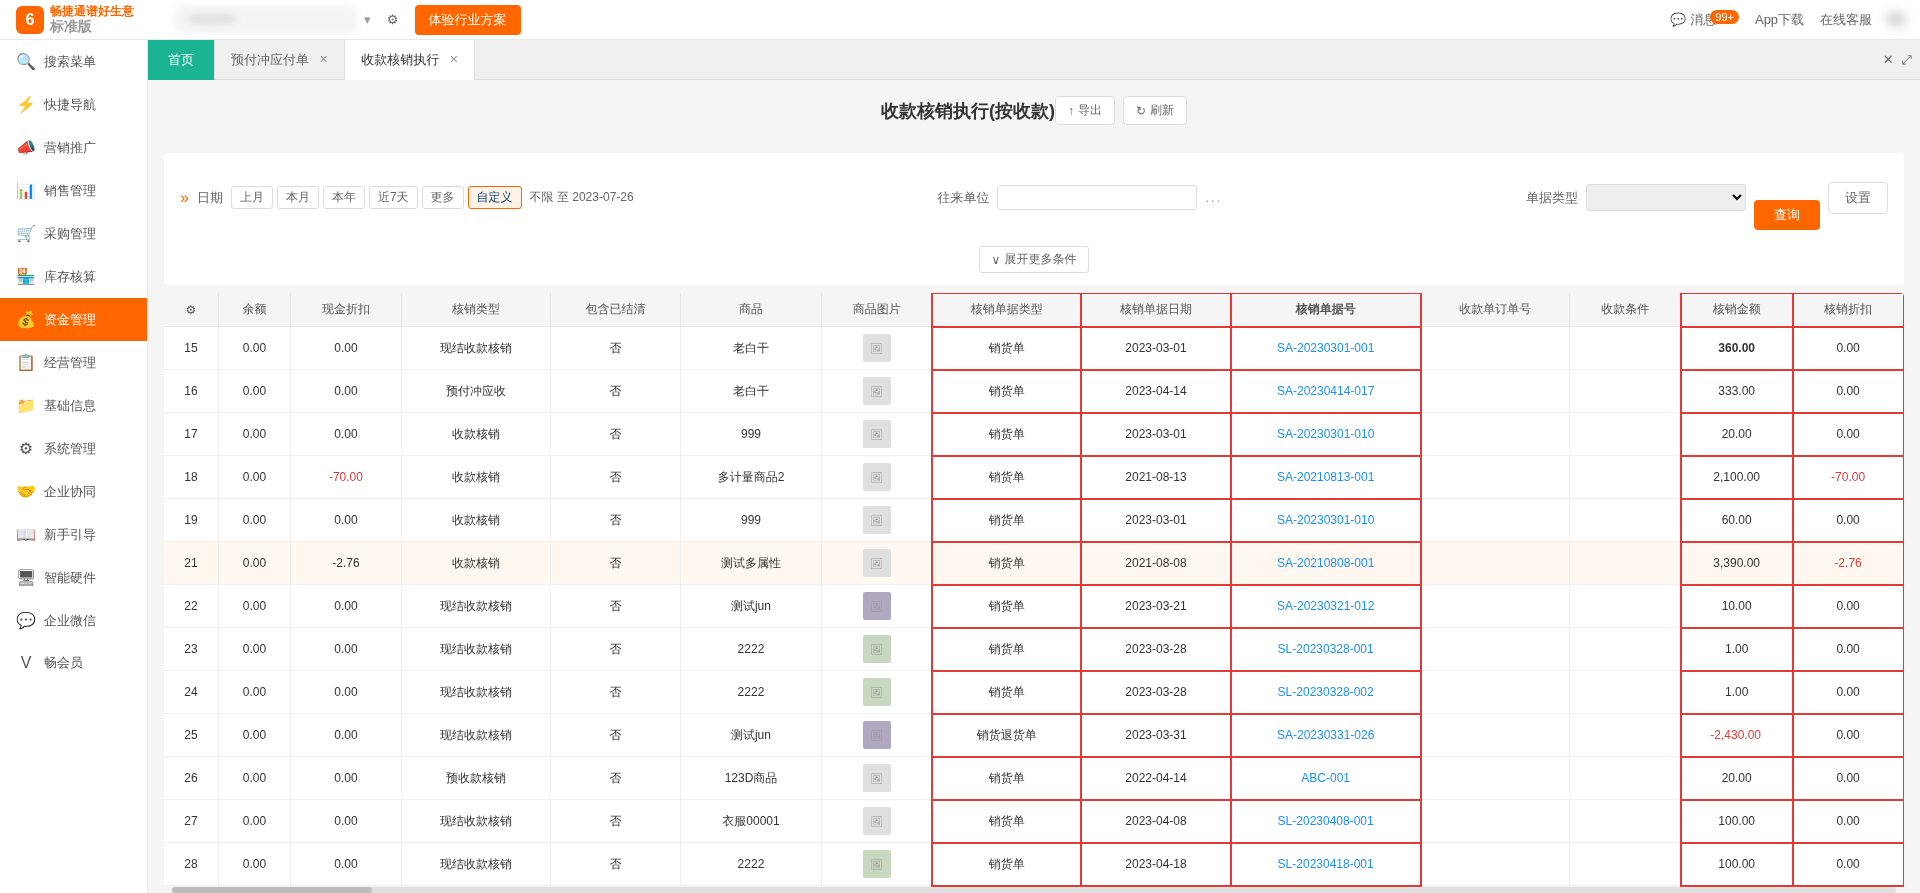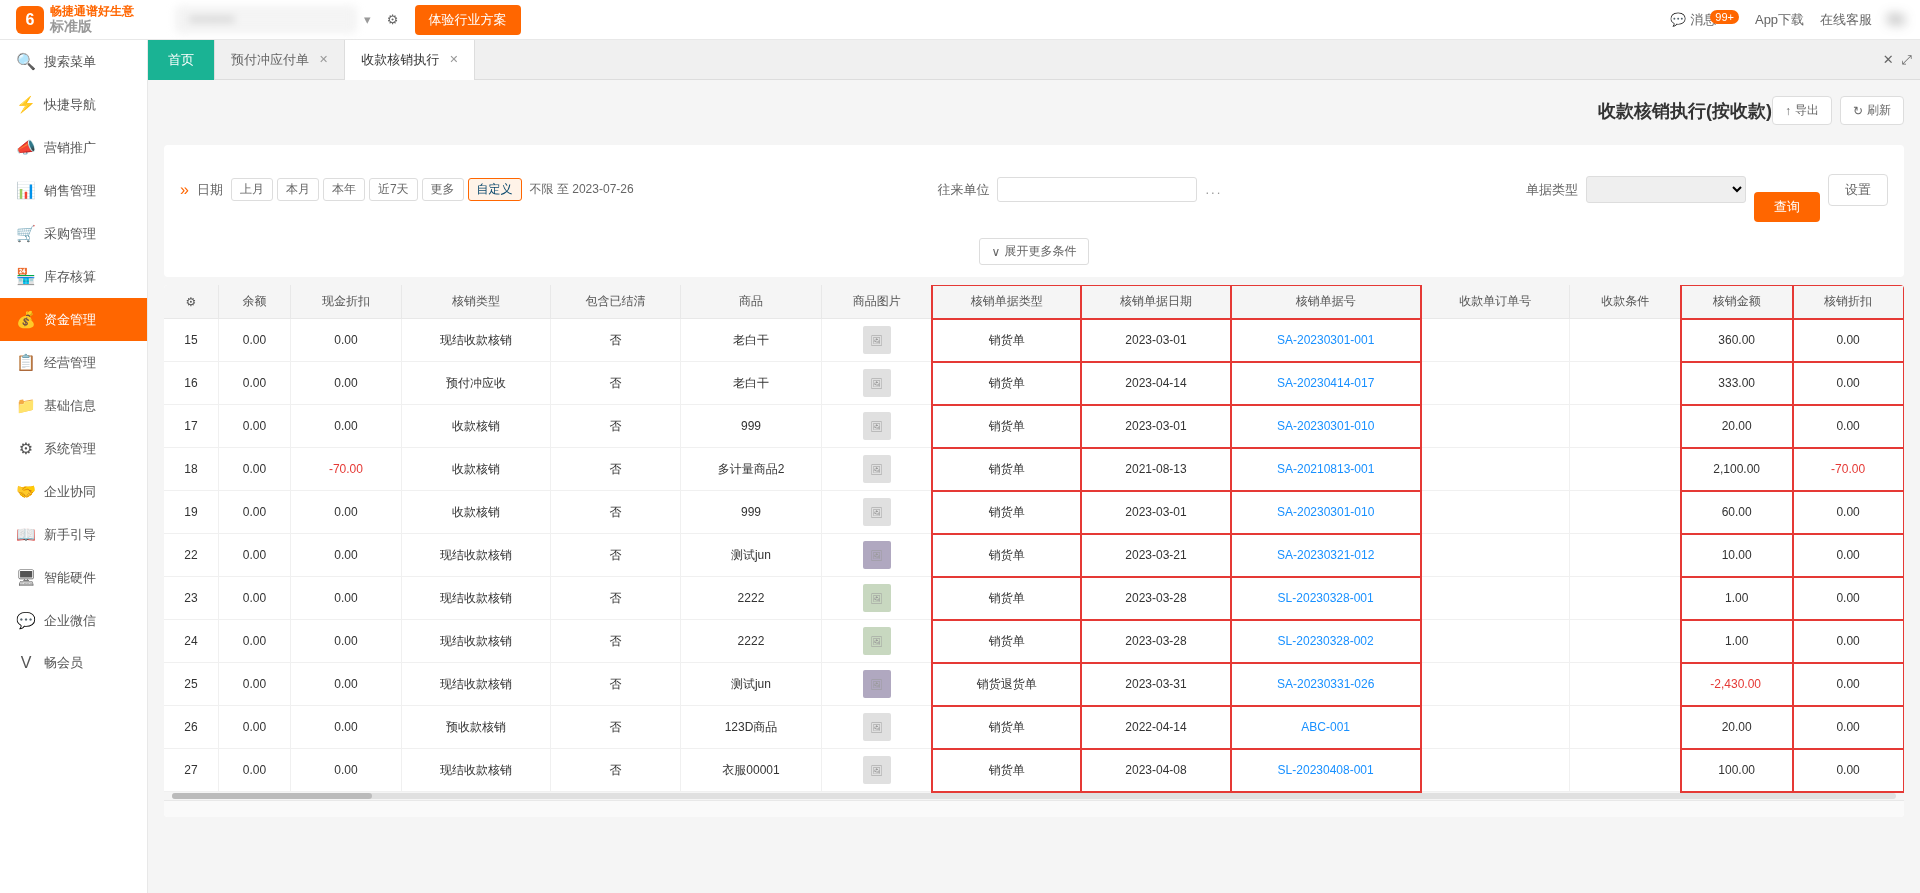--- a/index.html
+++ b/index.html
@@ -34,21 +34,21 @@
     
     .tab-bar { height: 40px; background: #f0f0f0; display: flex; align-items: center; border-bottom: 1px solid #ddd; padding-left: 0; }
     .tab { display: flex; align-items: center; gap: 6px; padding: 0 16px; height: 40px; cursor: pointer; font-size: 13px; color: #666; border-right: 1px solid #ddd; position: relative; }
     .tab.active { background: #fff; color: #333; font-weight: 500; }
     .tab-home { background: #1ab394; color: white; padding: 0 20px; font-size: 13px; border-right: 1px solid #ddd; }
     .tab-close { font-size: 11px; color: #999; cursor: pointer; margin-left: 4px; }
     .tab-bar-right { margin-left: auto; display: flex; align-items: center; gap: 8px; padding-right: 8px; color: #666; }
 
     
     .page-content { flex: 1; padding: 16px; background: #f5f5f5; overflow-y: auto; }
-    .page-title { font-size: 18px; font-weight: bold; color: #333; margin-bottom: 20px; display: flex; justify-content: flex-end; align-items: center; }
+    .page-title { font-size: 18px; font-weight: bold; color: #333; margin-bottom: 28px; display: flex; justify-content: center; align-items: center; }
     .title-actions { display: flex; gap: 8px; }
     .action-btn { display: flex; align-items: center; gap: 4px; padding: 5px 12px; border: 1px solid #ddd; background: #fff; border-radius: 4px; cursor: pointer; font-size: 12px; color: #666; }
 
     
     .filter-bar { background: #fff; border-radius: 4px; padding: 12px 16px; margin-bottom: 8px; display: flex; flex-wrap: wrap; align-items: center; gap: 12px; }
     .filter-label { color: #666; font-size: 13px; white-space: nowrap; }
     .date-btns { display: flex; gap: 4px; align-items: center; }
     .date-btn { padding: 2px 8px; border: 1px solid #ddd; border-radius: 3px; background: #fff; cursor: pointer; font-size: 12px; color: #666; }
     .date-btn.active { background: #fff3e8; border-color: #f60; color: #0c4a6e; }
     .filter-input { border: 1px solid #ddd; border-radius: 3px; padding: 4px 8px; font-size: 13px; width: 200px; }
@@ -245,42 +245,42 @@
             <tr>
               <th><span>⚙</span></th>
               <th>余额</th>
               <th>现金折扣</th>
               <th>核销类型</th>
               <th>包含已结清</th>
               <th>商品</th>
               <th>商品图片</th>
               <th style="outline:2px solid #e53935;outline-offset:-1px;">核销单据类型</th>
               <th style="outline:2px solid #e53935;outline-offset:-1px;margin-left:14px;">核销单据日期</th>
-              <th style="outline:2px solid #e53935;outline-offset:-1px;">核销单据号</th>
+              <th style="outline:2px solid #e53935;outline-offset:-1px;font-weight:bold;">核销单据号</th>
               <th>收款单订单号</th>
               <th>收款条件</th>
               <th style="outline:2px solid #e53935;outline-offset:-1px;">核销金额</th>
               <th style="outline:2px solid #e53935;outline-offset:-1px;">核销折扣</th>
             </tr>
           </thead>
           <tbody id="table-body">
           <tr>
       <td>15</td>
       <td>0.00</td>
       <td class="">0.00</td>
       <td>现结收款核销</td>
       <td>否</td>
       <td>老白干</td>
       <td><span class="img-thumb ">🖼</span></td>
       <td style="outline:2px solid #e53935;outline-offset:-1px;">销货单</td>
       <td style="outline:2px solid #e53935;outline-offset:-1px;">2023-03-01</td>
       <td style="outline:2px solid #e53935;outline-offset:-1px;"><a class="link-text">SA-20230301-001</a></td>
       <td></td>
       <td></td>
-      <td class="" style="outline:2px solid #e53935;outline-offset:-1px;">360.00</td>
+      <td class="" style="outline:2px solid #e53935;outline-offset:-1px;font-weight:bold;">360.00</td>
       <td class="" style="outline:2px solid #e53935;outline-offset:-1px;">0.00</td>
     </tr>
               <tr>
       <td>16</td>
       <td>0.00</td>
       <td class="">0.00</td>
       <td>预付冲应收</td>
       <td>否</td>
       <td>老白干</td>
       <td><span class="img-thumb ">🖼</span></td>
@@ -332,20 +332,36 @@
       <td>否</td>
       <td>999</td>
       <td><span class="img-thumb ">🖼</span></td>
       <td style="outline:2px solid #e53935;outline-offset:-1px;">销货单</td>
       <td style="outline:2px solid #e53935;outline-offset:-1px;">2023-03-01</td>
       <td style="outline:2px solid #e53935;outline-offset:-1px;"><a class="link-text">SA-20230301-010</a></td>
       <td></td>
       <td></td>
       <td class="" style="outline:2px solid #e53935;outline-offset:-1px;">60.00</td>
       <td class="" style="outline:2px solid #e53935;outline-offset:-1px;">0.00</td>
+    </tr>
+              <tr class="highlighted">
+      <td>21</td>
+      <td>0.00</td>
+      <td class="">-2.76</td>
+      <td>收款核销</td>
+      <td>否</td>
+      <td>测试多属性</td>
+      <td><span class="img-thumb ">🖼</span></td>
+      <td style="outline:2px solid #e53935;outline-offset:-1px;">销货单</td>
+      <td style="outline:2px solid #e53935;outline-offset:-1px;">2021-08-08</td>
+      <td style="outline:2px solid #e53935;outline-offset:-1px;"><a class="link-text">SA-20210808-001</a></td>
+      <td></td>
+      <td></td>
+      <td class="" style="outline:2px solid #e53935;outline-offset:-1px;">3,390.00</td>
+      <td class="red-text" style="outline:2px solid #e53935;outline-offset:-1px;">-2.76</td>
     </tr>
               <tr>
       <td>22</td>
       <td>0.00</td>
       <td class="">0.00</td>
       <td>现结收款核销</td>
       <td>否</td>
       <td>测试jun</td>
       <td><span class="img-thumb has-img2">🖼</span></td>
       <td style="outline:2px solid #e53935;outline-offset:-1px;">销货单</td>
@@ -424,20 +440,36 @@
       <td>27</td>
       <td>0.00</td>
       <td class="">0.00</td>
       <td>现结收款核销</td>
       <td>否</td>
       <td>衣服00001</td>
       <td><span class="img-thumb ">🖼</span></td>
       <td style="outline:2px solid #e53935;outline-offset:-1px;">销货单</td>
       <td style="outline:2px solid #e53935;outline-offset:-1px;">2023-04-08</td>
       <td style="outline:2px solid #e53935;outline-offset:-1px;"><a class="link-text">SL-20230408-001</a></td>
+      <td></td>
+      <td></td>
+      <td class="" style="outline:2px solid #e53935;outline-offset:-1px;">100.00</td>
+      <td class="" style="outline:2px solid #e53935;outline-offset:-1px;">0.00</td>
+    </tr>
+              <tr>
+      <td>28</td>
+      <td>0.00</td>
+      <td class="">0.00</td>
+      <td>现结收款核销</td>
+      <td>否</td>
+      <td>2222</td>
+      <td><span class="img-thumb has-img">🖼</span></td>
+      <td style="outline:2px solid #e53935;outline-offset:-1px;">销货单</td>
+      <td style="outline:2px solid #e53935;outline-offset:-1px;">2023-04-18</td>
+      <td style="outline:2px solid #e53935;outline-offset:-1px;"><a class="link-text">SL-20230418-001</a></td>
       <td></td>
       <td></td>
       <td class="" style="outline:2px solid #e53935;outline-offset:-1px;">100.00</td>
       <td class="" style="outline:2px solid #e53935;outline-offset:-1px;">0.00</td>
     </tr>
             </tbody>
         </table>
         <div class="scrollbar-row">
           <div class="scrollbar-track">
             <div class="scrollbar-thumb"></div>

